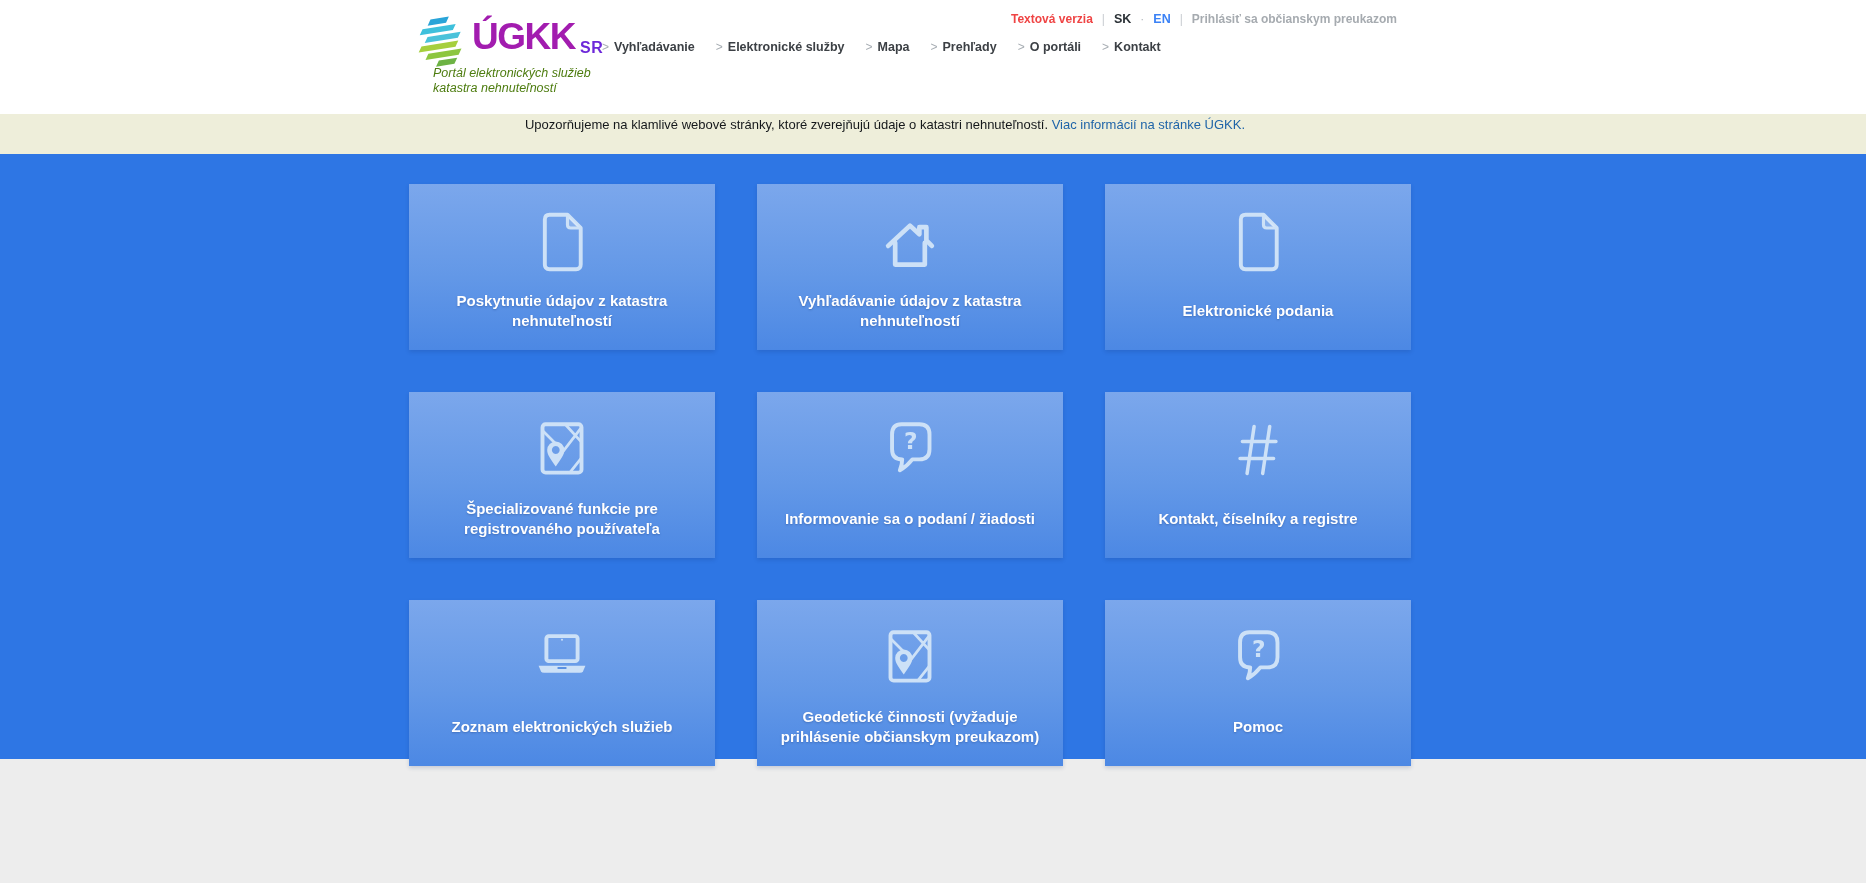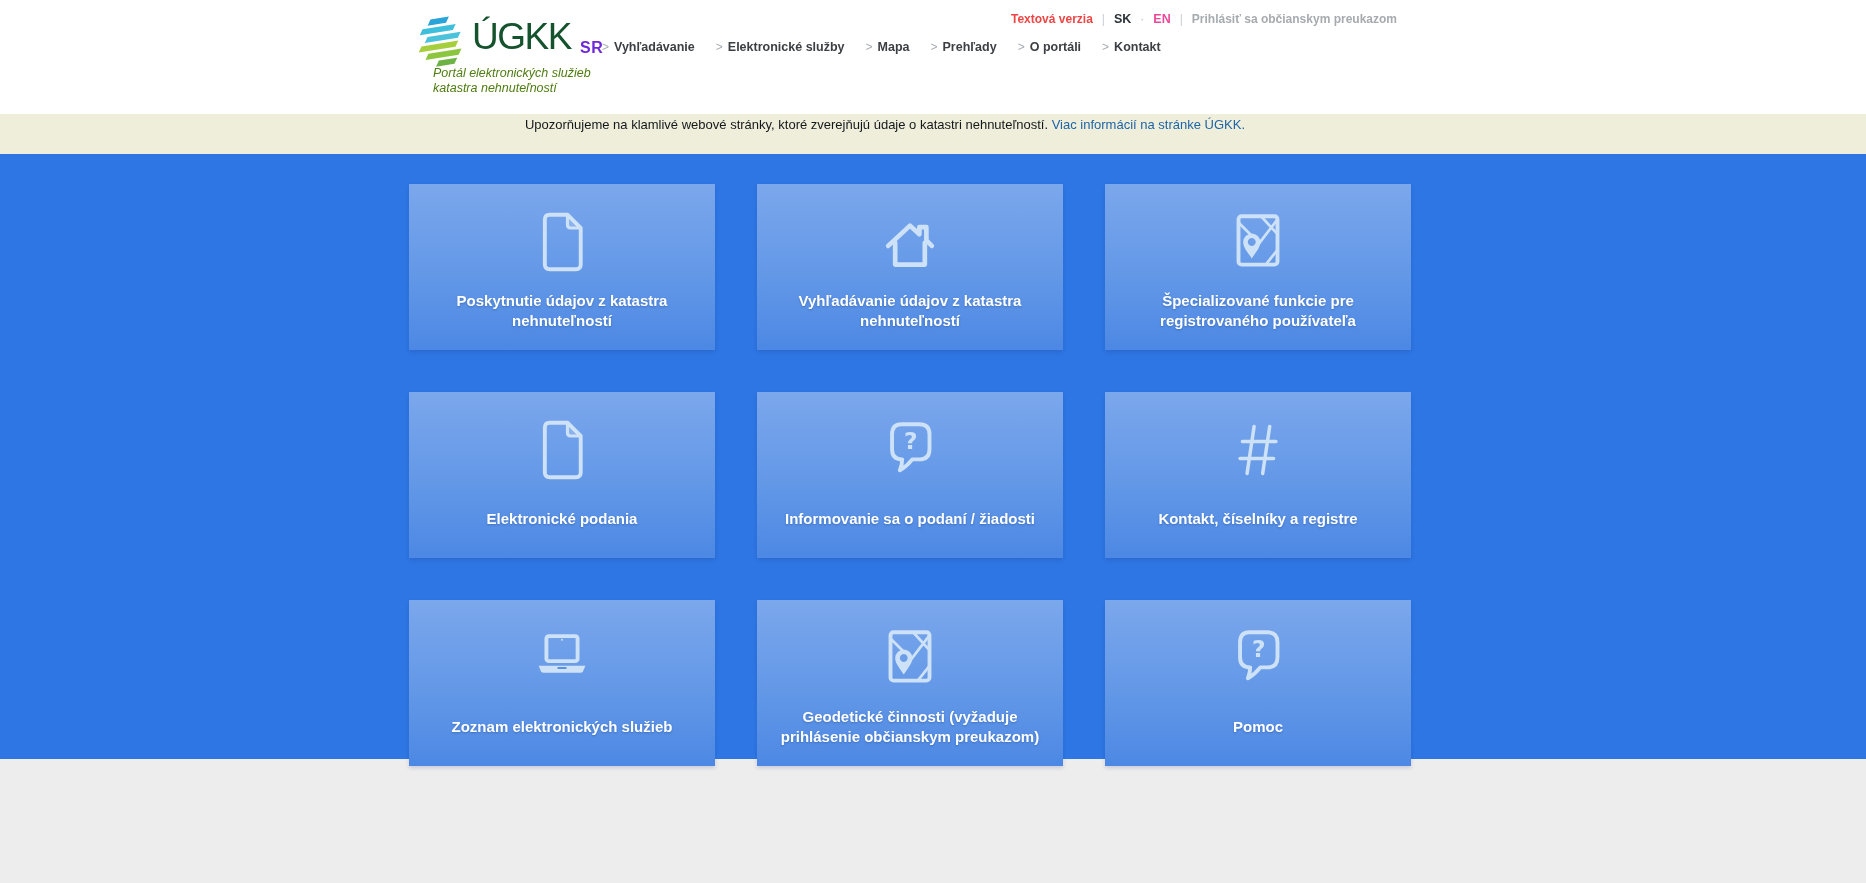--- a/index.html
+++ b/index.html
@@ -4,35 +4,35 @@
 <title>ÚGKK SR</title>
 <style>
   html,body{margin:0;padding:0;}
   body{font-family:"Liberation Sans",sans-serif;background:#fff;}
   .page{position:relative;width:1866px;height:883px;overflow:hidden;background:#fff;}
 
   
   .site-header{position:relative;height:114px;background:#ffffff;}
   .logo{position:absolute;left:408px;top:12px;width:300px;height:96px;display:block;text-decoration:none;cursor:pointer;}
   .logo-mark{position:absolute;left:0;top:4px;width:58px;height:54px;}
-  .logo-acronym{position:absolute;left:64px;top:4px;font-size:37px;font-weight:400;color:#14532d;letter-spacing:-1.5px;}
+  .logo-acronym{position:absolute;left:64px;top:4px;font-size:37px;font-weight:700;color:#a21caf;letter-spacing:-1.5px;}
   .logo-suffix{position:absolute;left:172px;top:27px;font-size:16px;font-weight:700;color:#6d28d9;letter-spacing:0.5px;}
   .logo-tagline{position:absolute;left:25px;top:54px;font-style:italic;font-size:12.5px;line-height:15px;color:#4d7c0f;white-space:nowrap;}
   .logo-tagline span{display:block;}
 
   .main-nav{position:absolute;left:602px;top:40px;display:flex;gap:21px;white-space:nowrap;}
   .nav-item{font-size:12.5px;font-weight:700;color:#3c4045;text-decoration:none;cursor:pointer;}
   .nav-item .chev{color:#a7adb3;font-weight:400;margin-right:5px;font-size:12px;}
 
   .utility{position:absolute;right:469px;top:12px;display:flex;align-items:center;gap:9px;font-size:12px;white-space:nowrap;}
   .u-textversion{color:#ef4444;font-weight:700;cursor:pointer;}
   .u-sep{color:#c8ccd1;}
   .u-dot{color:#b3b8bd;}
   .u-sk{color:#2c3237;font-weight:700;font-size:12.5px;cursor:pointer;}
-  .u-en{color:#ec4899;font-weight:700;font-size:12.5px;cursor:pointer;}
+  .u-en{color:#3b82f6;font-weight:700;font-size:12.5px;cursor:pointer;}
   .u-login{color:#a6abb0;font-weight:700;cursor:pointer;}
 
   
   .notice{height:40px;background:#eeeeda;}
   .notice-inner{width:956px;margin-left:407px;text-align:center;font-size:13px;line-height:22px;color:#15181b;white-space:nowrap;}
   .notice-link{color:#1f64a8;text-decoration:none;cursor:pointer;}
 
   
   .main{height:605px;background:#2e76e4;box-sizing:border-box;padding-top:30px;}
   .tiles{display:grid;grid-template-columns:repeat(3,306px);grid-auto-rows:166px;column-gap:18px;row-gap:23px;margin-left:409px;gap:42px;}
@@ -148,33 +148,33 @@
             <svg class="tile-svg">
               <use href="#icon-house"></use>
             </svg>
           </div>
         <div class="tile-label">Vyhľadávanie údajov z katastra nehnuteľností</div>
       </div>
 
       <div class="tile">
         <div class="tile-iconbox">
             <svg class="tile-svg">
+              <use href="#icon-doc"></use>
+            </svg>
+          </div>
+        <div class="tile-label">Elektronické podania</div>
+      </div>
+
+      <div class="tile">
+        <div class="tile-iconbox">
+            <svg class="tile-svg">
               <use href="#icon-map"></use>
             </svg>
           </div>
         <div class="tile-label">Špecializované funkcie pre registrovaného používateľa</div>
-      </div>
-
-      <div class="tile">
-        <div class="tile-iconbox">
-            <svg class="tile-svg">
-              <use href="#icon-doc"></use>
-            </svg>
-          </div>
-        <div class="tile-label">Elektronické podania</div>
       </div>
 
       <div class="tile">
         <div class="tile-iconbox">
             <svg class="tile-svg">
               <use href="#icon-bubble"></use>
             </svg>
           </div>
         <div class="tile-label">Informovanie sa o podaní / žiadosti</div>
       </div>

